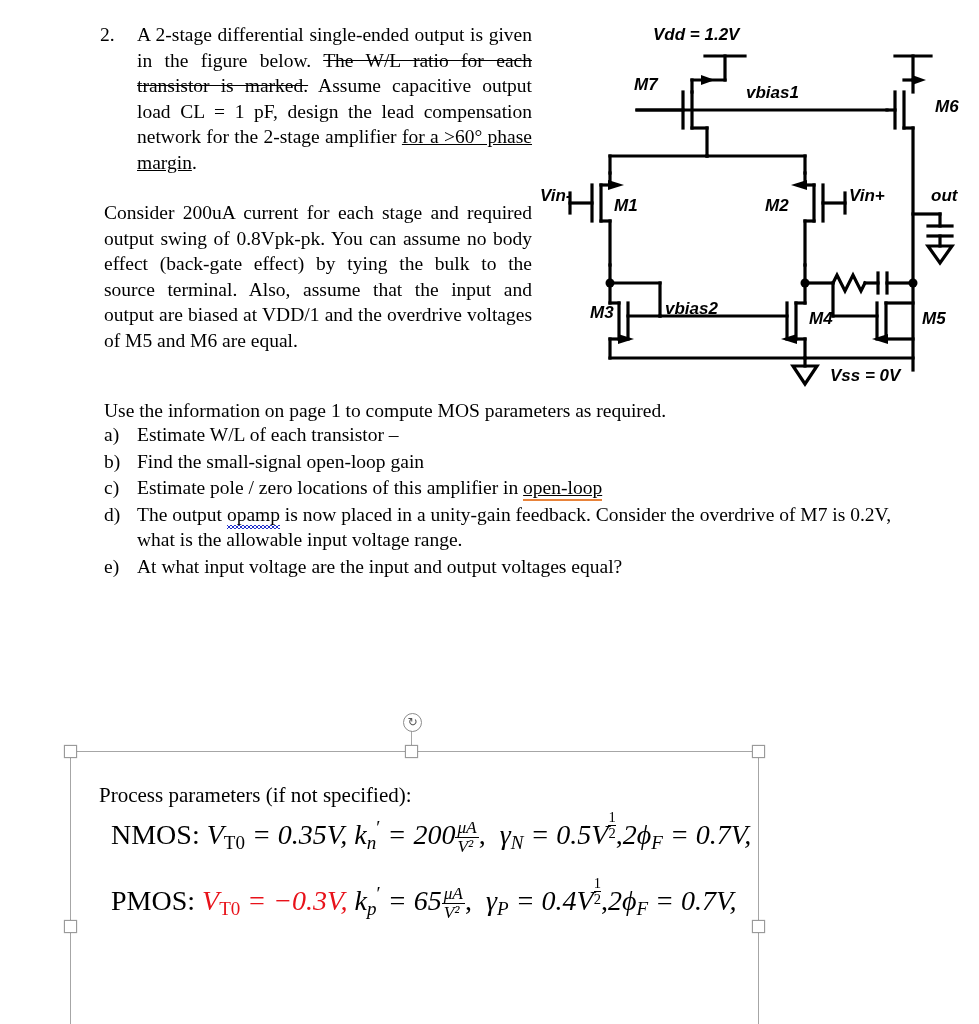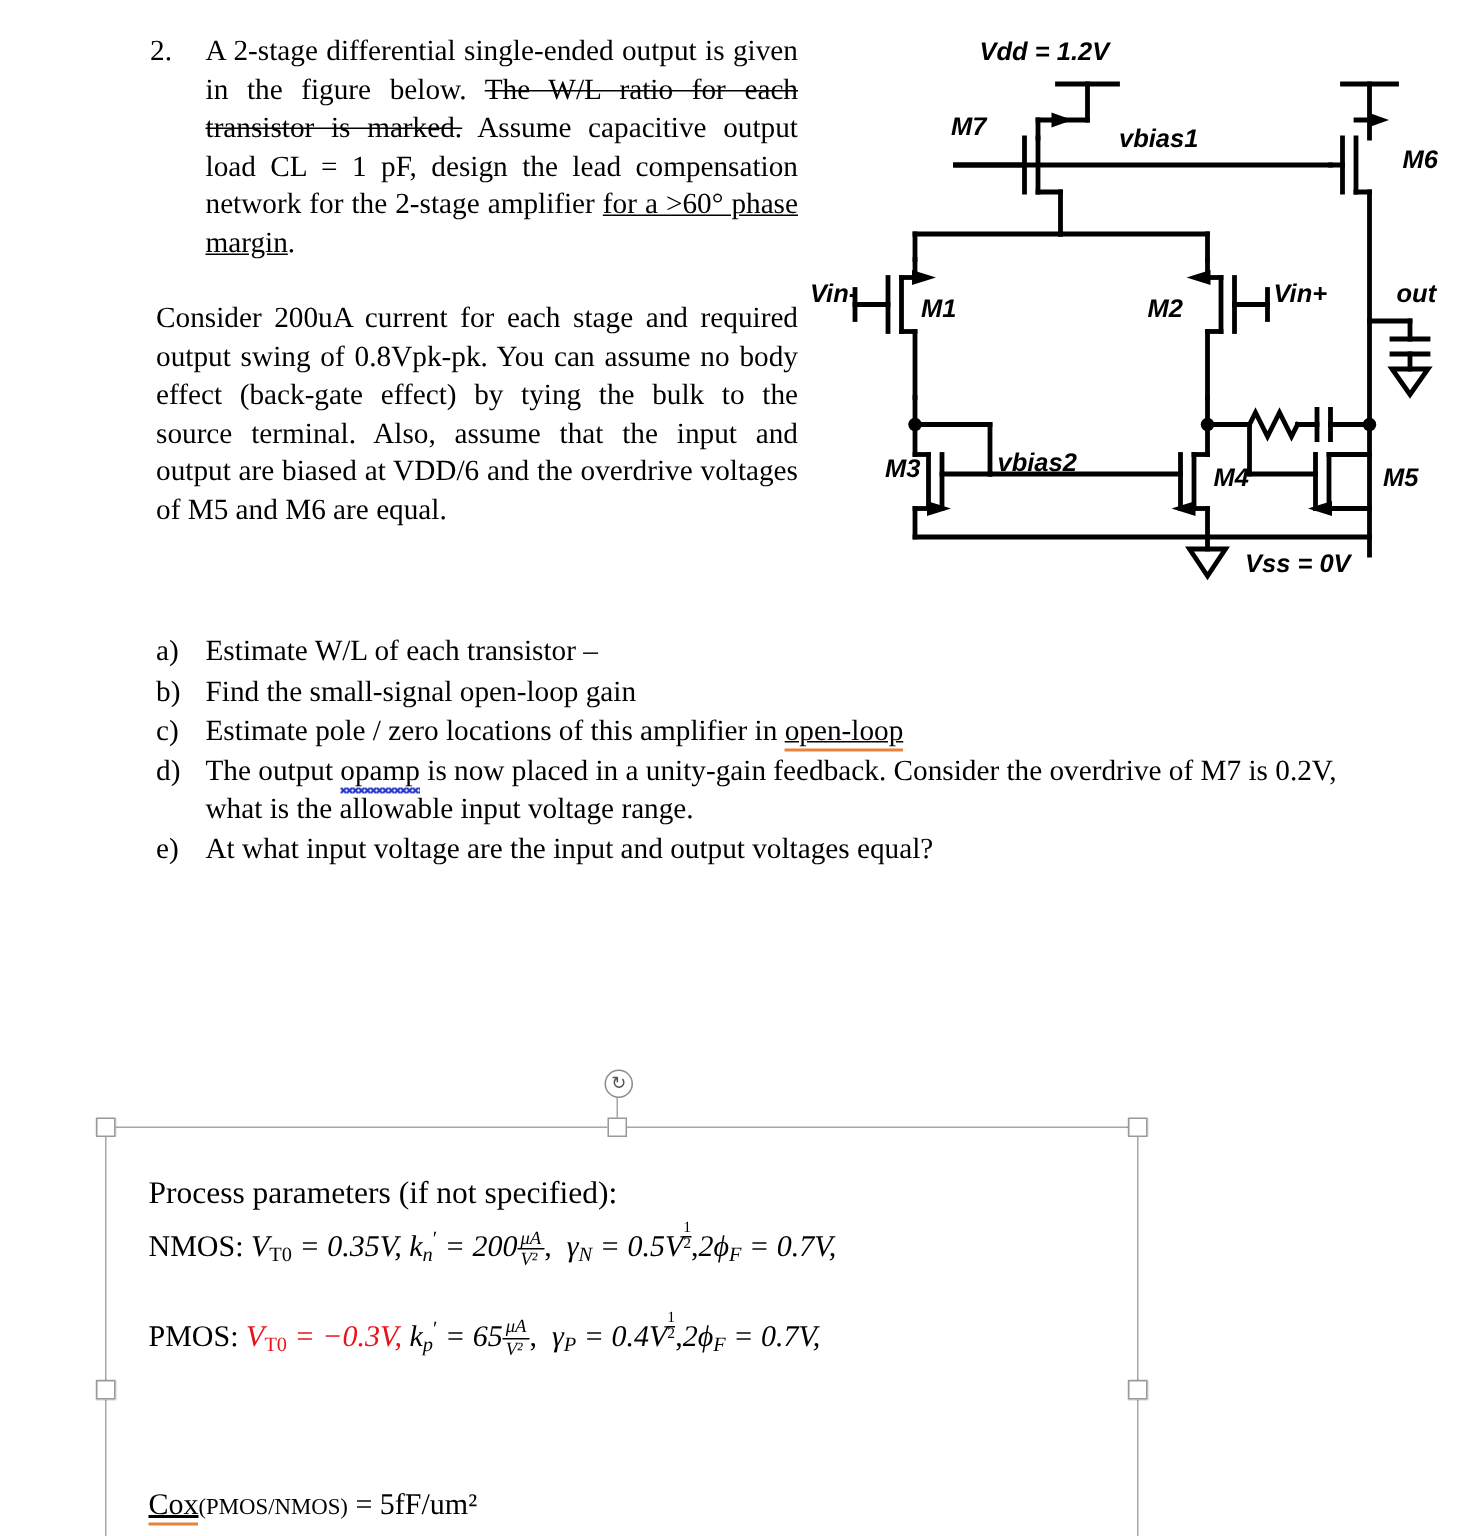--- a/index.html
+++ b/index.html
@@ -80,21 +80,21 @@
   .rot-handle{
     position:absolute;left:403px;top:713px;width:19px;height:19px;
     border:1px solid #8c8c8c;border-radius:50%;background:#fff;
     box-sizing:border-box;
     font-family:"DejaVu Sans",sans-serif;font-size:12px;line-height:17px;
     text-align:center;color:#555;
   }
 
   .pp{position:absolute;left:99px;top:780px;width:640px;}
   .pp-title{font-weight:normal;font-size:21px;line-height:30px;}
-  .mathline{font-size:20px;line-height:31px;white-space:nowrap;}
+  .mathline{font-size:28px;line-height:31px;white-space:nowrap;margin-left:12px;}
   .mathline.indent{padding-left:84px;}
   .it{font-style:italic;}
   .red{color:#e8121a;}
   .sub{font-size:0.68em;vertical-align:-0.28em;}
   .sup{font-size:0.68em;vertical-align:0.52em;}
   .frac{display:inline-block;vertical-align:-0.45em;font-size:0.62em;line-height:1.05;}
   .frac .num{display:block;border-bottom:1px solid #000;padding:0 2px;}
   .frac .den{display:block;padding:0 2px;}
   .sfrac{display:inline-block;vertical-align:0.45em;font-size:0.52em;text-align:center;line-height:1;}
   .sfrac .num{display:block;border-bottom:1px solid #000;}
@@ -107,22 +107,23 @@
 
 <div class="page">
 
   <div class="q-block">
     <span class="q-num">2.</span>
     <div class="q-para">
       <span>A 2-stage differential single-ended output is given in the figure below. </span><span class="strike">The W/L ratio for each transistor is marked.</span><span> Assume capacitive output load CL = 1 pF, design the lead compensation network for the 2-stage amplifier </span><span class="uline">for a &gt;60° phase margin</span><span>.</span>
     </div>
   </div>
 
-  <div class="p2">Consider 200uA current for each stage and required output swing of 0.8Vpk-pk. You can assume no body effect (back-gate effect) by tying the bulk to the source terminal. Also, assume that the input and output are biased at VDD/6 and the overdrive voltages of M5 and M6 are equal.</div>
-
+  <div class="p2">Consider 200uA current for each stage and required output swing of 0.8Vpk-pk. You can assume no body effect (back-gate effect) by tying the bulk to the source terminal. Also, assume that the input and output are biased at VDD/1 and the overdrive voltages of M5 and M6 are equal.</div>
+
+  <div class="p3">Use the information on page 1 to compute MOS parameters as required.</div>
 
   <div class="items">
     <div class="item">
       <span class="lbl">a)</span>
       <span class="txt">Estimate W/L of each transistor –</span>
     </div>
     <div class="item">
       <span class="lbl">b)</span>
       <span class="txt">Find the small-signal open-loop gain</span>
     </div>
@@ -315,18 +316,14 @@
       <span class="it red">V</span><span class="sub red">T0</span>
       <span class="it red">= −0.3V,</span>
       <span class="it">k</span><span class="sub it">p</span><span class="sup">′</span>
       <span class="it">= 65</span><span class="frac"><span class="num it">μA</span><span class="den it">V²</span></span>,
       &nbsp;<span class="it">γ</span><span class="sub it">P</span>
       <span class="it">= 0.4V</span><span class="sfrac"><span class="num">1</span><span class="den">2</span></span>,<span class="it">2ϕ</span><span class="sub it">F</span>
       <span class="it">= 0.7V,</span>
     </div>
   </div>
 
-  <div class="cox">
-    <span class="orange-u">Cox</span><span class="smallcaps">(PMOS/NMOS)</span>
-    <span>= 5fF/um²</span>
-  </div>
 
 </div>
 
 </body></html>

